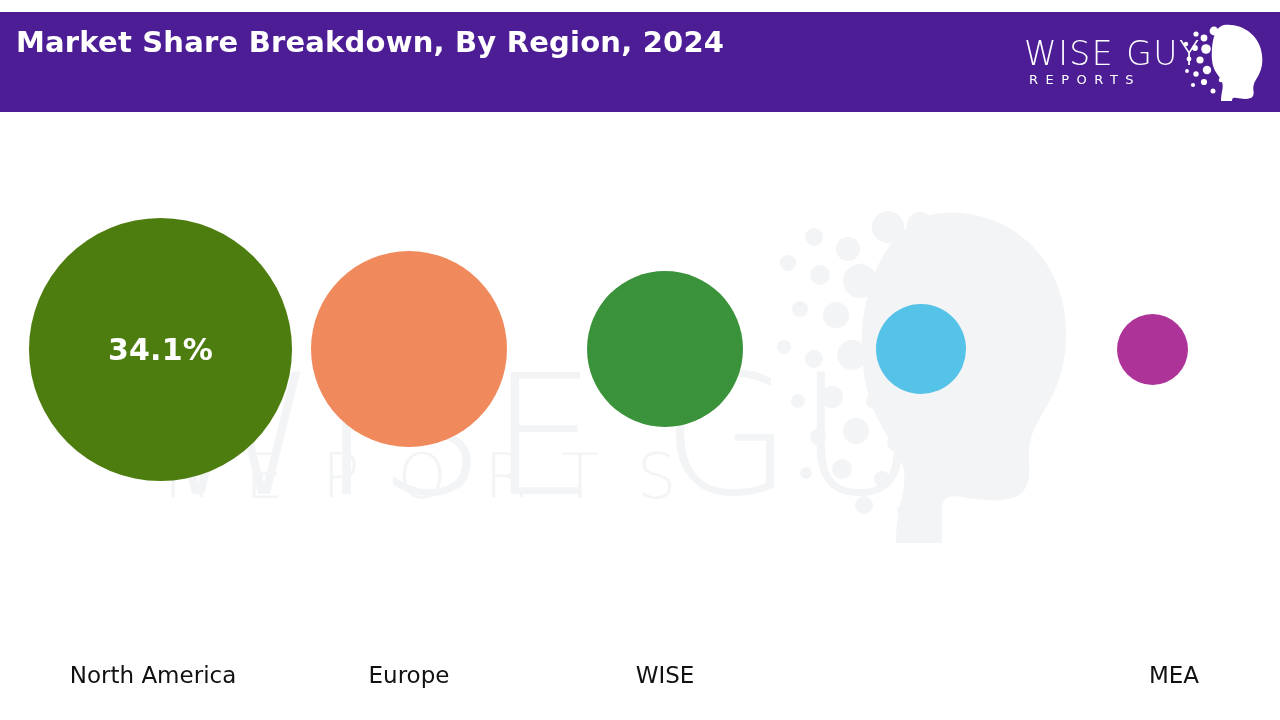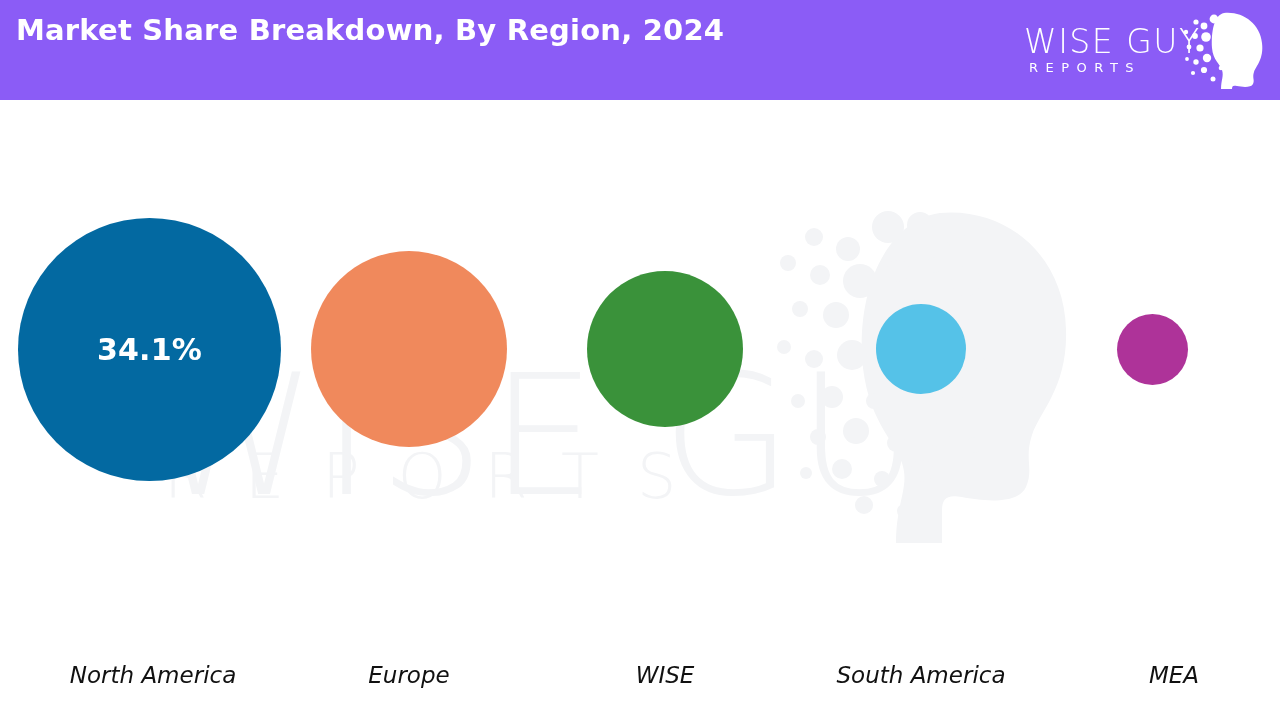--- a/index.html
+++ b/index.html
@@ -140,39 +140,38 @@
     white-space: nowrap;
   }
 
   
   #labels {
     position: absolute;
     left: 0;
     top: 562px;
     width: 1280px;
     height: 48px;
-    font-style: italic;
   }
   .cat-label {
     position: absolute;
     top: 0;
     transform: translateX(-50%);
     color: #111111;
     font-size: 23px;
     font-weight: 400;
     white-space: nowrap;
     font-family: "DejaVu Sans", "Liberation Sans", sans-serif;
   }
 </style>
 </head>
 <body>
 
 <div id="page">
 
-  <div id="header" style="background: #8b5cf6;">
+  <div id="header" style="background: #4c1d95; margin-top: 12px;">
     <div id="header-title" style="color: rgb(255, 255, 255);">Market Share Breakdown, By Region, 2024</div>
 
     <div id="logo">
       <div id="logo-wordmark">WISE GUY</div>
       <div id="logo-subwordmark">REPORTS</div>
       <svg id="logo-head" viewBox="0 0 86 80" aria-hidden="true">
         <g fill="#ffffff">
           <path d="M44 3 C62 1 80 13 82 33 C84 49 76 56 74 62 C72 68 75 70 73 74 C71 78 62 77 57 76 C53 75 52 76 52 79 L41 79 C41 70 44 66 42 60 C40 54 33 50 32 38 C31 22 34 5 44 3 Z"></path>
           <circle cx="34" cy="9" r="4.4"></circle>
           <circle cx="24" cy="16" r="3.4"></circle>
@@ -243,39 +242,38 @@
           <circle cx="36" cy="268" r="6"></circle>
           <circle cx="112" cy="274" r="8"></circle>
           <circle cx="152" cy="266" r="11"></circle>
           <circle cx="94" cy="300" r="9"></circle>
           <circle cx="134" cy="306" r="7"></circle>
         </g>
       </svg>
     </div>
 
     <div id="bubbles">
-      <div class="bubble" style="width: 263px; height: 263px; left: 18px; top: 117.5px; background: #0369a1;">
+      <div class="bubble" style="width: 263px; height: 263px; left: 29px; top: 117.5px; background: #4d7c0f;">
         <span class="bubble-value">34.1%</span>
       </div>
       <div class="bubble" style="width: 196px; height: 196px; left: 311px; top: 151px; background: rgb(240, 137, 92);">
         <span class="bubble-value"></span>
       </div>
       <div class="bubble" style="width: 156px; height: 156px; left: 587px; top: 171px; background: rgb(58, 146, 58);">
         <span class="bubble-value"></span>
       </div>
       <div class="bubble" style="width: 90px; height: 90px; left: 876px; top: 204px; background: rgb(85, 194, 232);">
         <span class="bubble-value"></span>
       </div>
       <div class="bubble" style="width: 71px; height: 71px; left: 1116.5px; top: 213.5px; background: rgb(174, 51, 153);">
         <span class="bubble-value"></span>
       </div>
     </div>
 
     <div id="labels">
       <div class="cat-label" style="left: 153px;">North America</div>
       <div class="cat-label" style="left: 409px; text-align: center;">Europe</div>
       <div class="cat-label" style="left: 665px;">WISE</div>
-      <div class="cat-label" style="left: 921px;">South America</div>
       <div class="cat-label" style="left: 1174px;">MEA</div>
     </div>
 
   </div>
 </div>
 
 </body></html>

